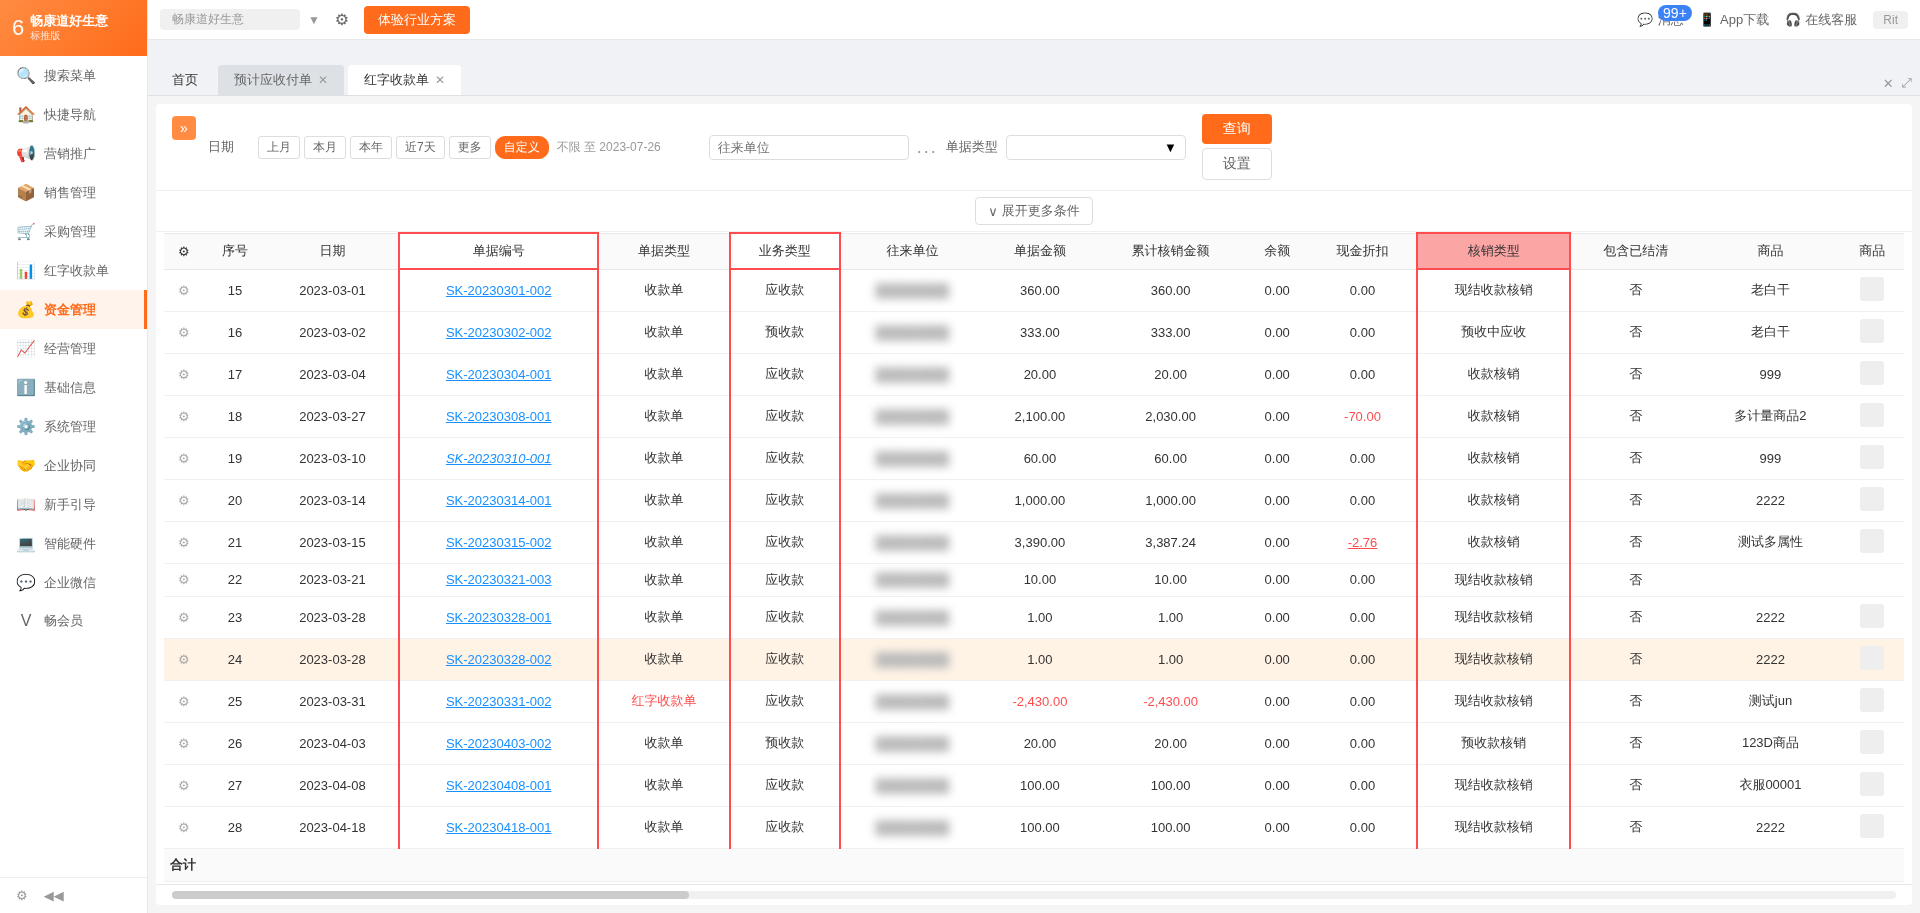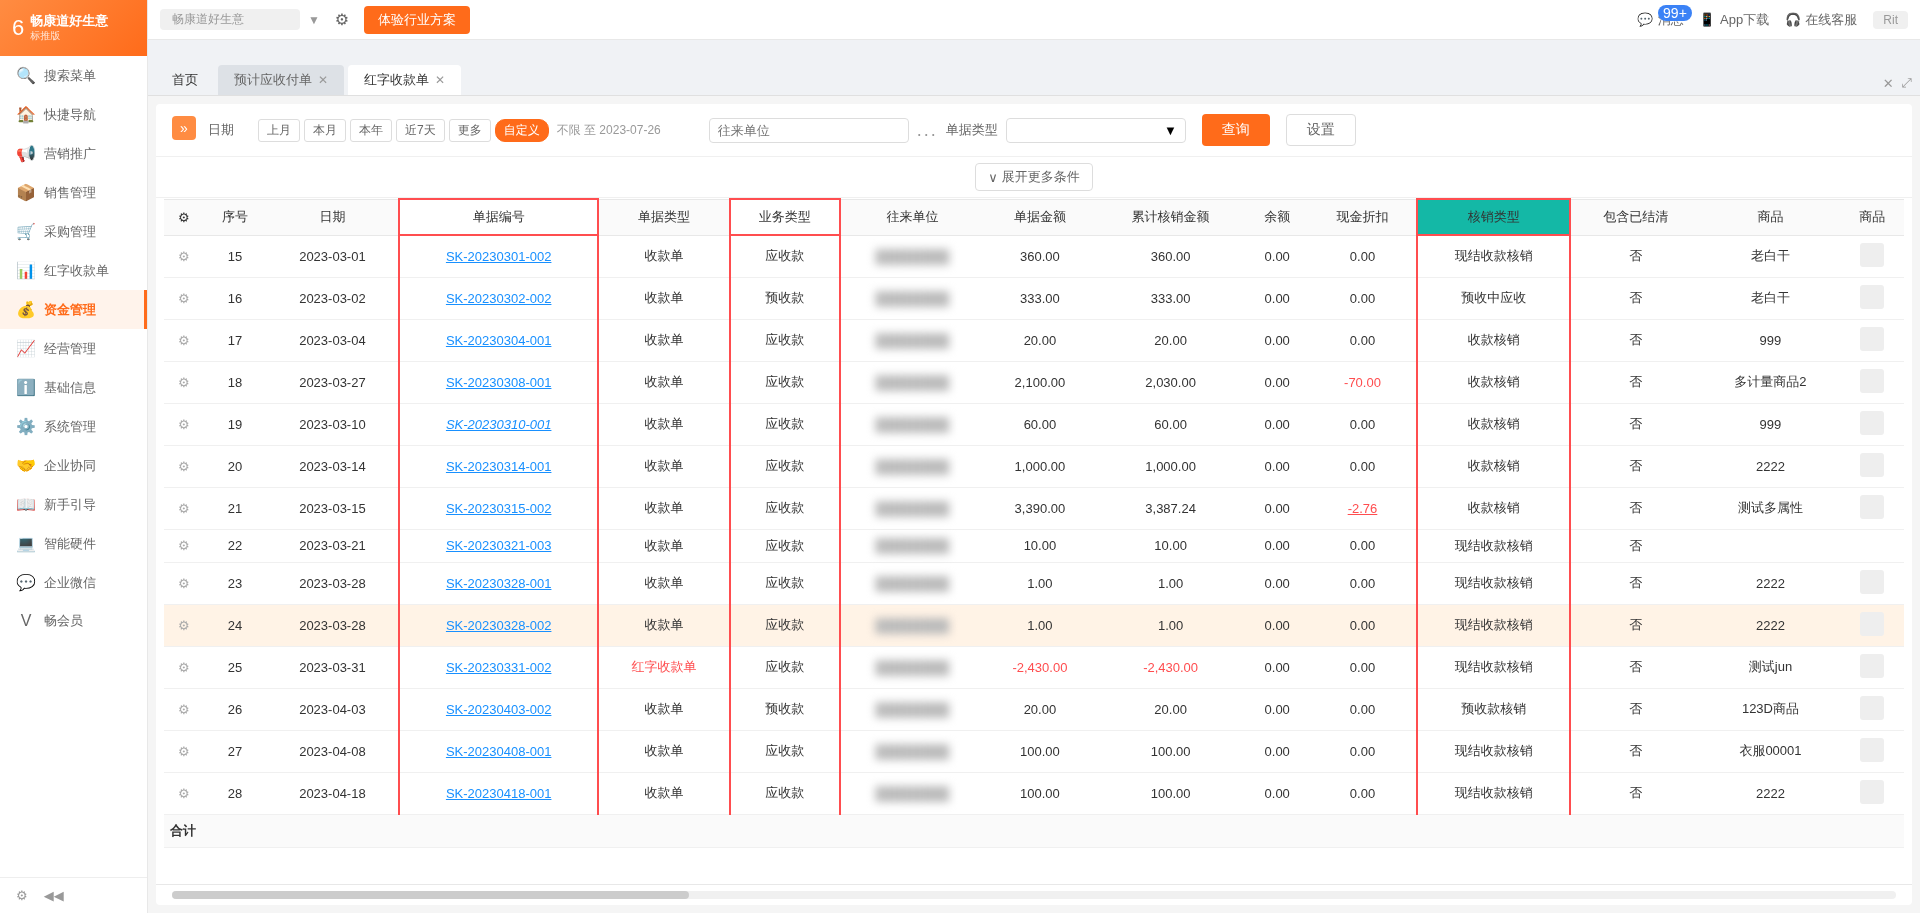--- a/index.html
+++ b/index.html
@@ -225,21 +225,21 @@
               <button class="filter-date-btn custom">自定义</button>
             </div>
           <span class="filter-date-range">不限 至 2023-07-26</span>
           <input class="filter-input" placeholder="往来单位" style="margin-left: 40px;">
           <span class="filter-dots">...</span>
           <span class="filter-label">单据类型</span>
           <div class="filter-select" style="min-width:180px;">
             <span style="color:#ccc;"></span>
             <span>▼</span>
           </div>
-          <div style="display:flex;flex-direction:row;gap:16px;margin-left:8px;">
+          <div style="display:flex;flex-direction:column;gap:4px;margin-left:8px;">
             <button class="btn-query">查询</button>
             <button class="btn-settings">设置</button>
           </div>
         </div>
       </div>
     </div>
 
     <div style="display:flex;justify-content:center;padding:6px 0;border-bottom:1px solid #f0f0f0;">
       <div class="filter-expand">
         <span>∨</span>
@@ -255,21 +255,21 @@
               <th>序号</th>
               <th>日期</th>
               <th style="border: 2px solid rgb(255, 77, 79); background: rgb(255, 255, 255);">单据编号</th>
               <th>单据类型</th>
               <th style="border: 2px solid rgb(255, 77, 79); background: rgb(255, 255, 255);">业务类型</th>
               <th>往来单位</th>
               <th>单据金额</th>
               <th>累计核销金额</th>
               <th>余额</th>
               <th>现金折扣</th>
-              <th style="border: 2px solid rgb(255, 77, 79); background: #14b8a6;">核销类型</th>
+              <th style="border: 2px solid rgb(255, 77, 79); background: #fca5a5;">核销类型</th>
               <th>包含已结清</th>
               <th>商品</th>
               <th>商品</th>
             </tr>
           </thead>
         <tbody id="table-body">
             <tr>
               <td><span style="cursor:pointer;color:#aaa;">⚙</span></td>
               <td>15</td>
               <td>2023-03-01</td>

